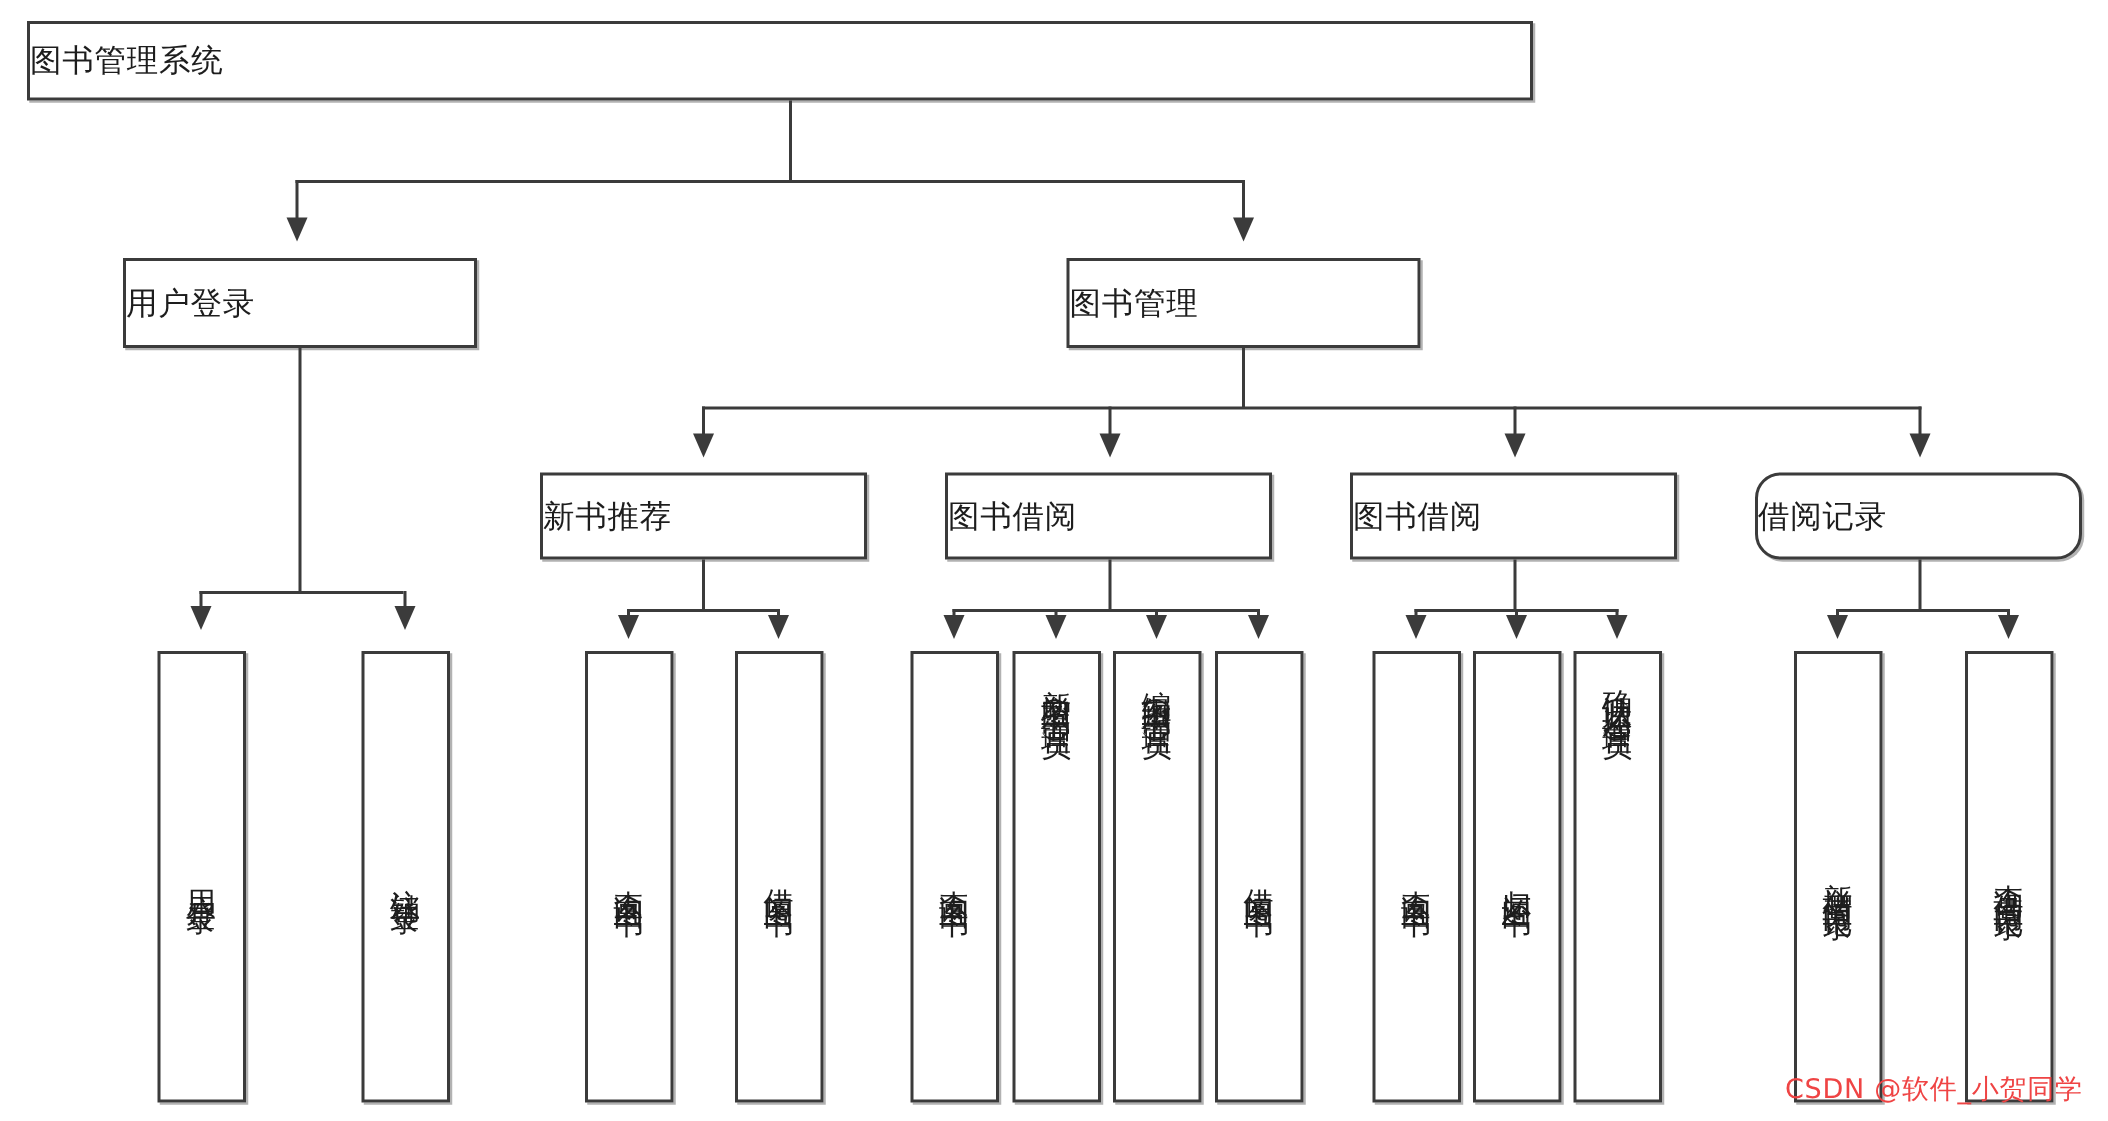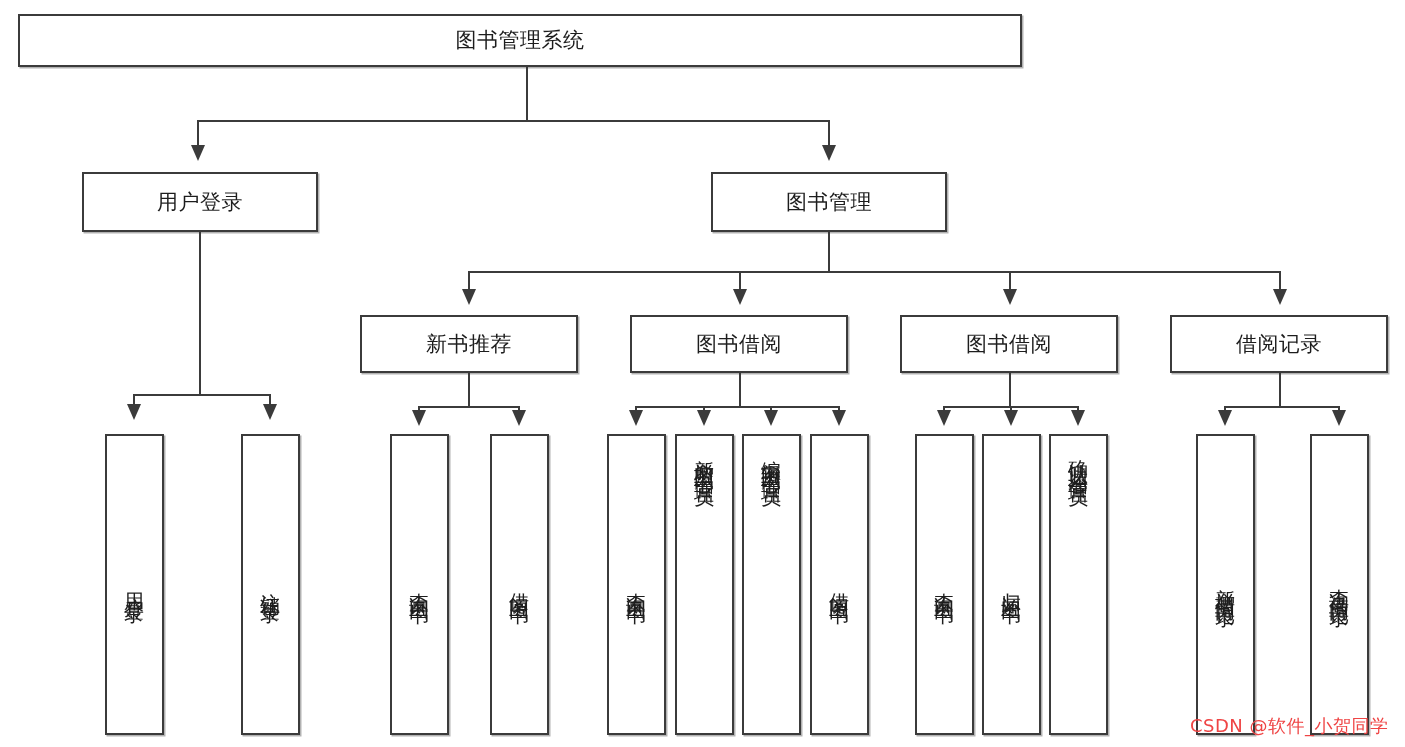--- a/index.html
+++ b/index.html
@@ -18,21 +18,20 @@
     overflow: hidden;
   }
   .node {
     position: absolute;
     box-sizing: border-box;
     background: #ffffff;
     border: 2px solid #3b3b3b;
     box-shadow: 1.5px 1.5px 0 rgba(0,0,0,0.30);
     display: flex;
     align-items: center;
-    justify-content: center;
     color: #1d1d1d;
   }
   .node .lbl {
     display: block;
     line-height: 1.15;
     white-space: nowrap;
   }
   
   .node.h .lbl {
     font-size: 21px;
@@ -132,21 +131,21 @@
   </div>
 
   <div class="node h" style="left:360px; top:315px; width:218px; height:58px;">
     <span class="lbl">新书推荐</span>
   </div>
 
   <div class="node h" style="left:900px; top:315px; width:218px; height:58px;">
     <span class="lbl">图书借阅</span>
   </div>
 
-  <div class="node h" style="left:1170px; top:315px; width:218px; height:58px;">
+  <div class="node h" style="left:1170px; top:315px; width:218px; height:58px;border-radius:17px;">
     <span class="lbl">借阅记录</span>
   </div>
 
   <div class="vline" style="left:468px; top:373px; width:2px; height:35px;"></div>
   <div class="hline" style="left:418px; top:406px; width:102px; height:2px;"></div>
   <div class="vline" style="left:418px; top:406px; width:2px; height:8px;"></div>
   <div class="arrow" style="left:412px; top:410px;"></div>
   <div class="vline" style="left:518px; top:406px; width:2px; height:8px;"></div>
   <div class="arrow" style="left:512px; top:410px;"></div>
 

